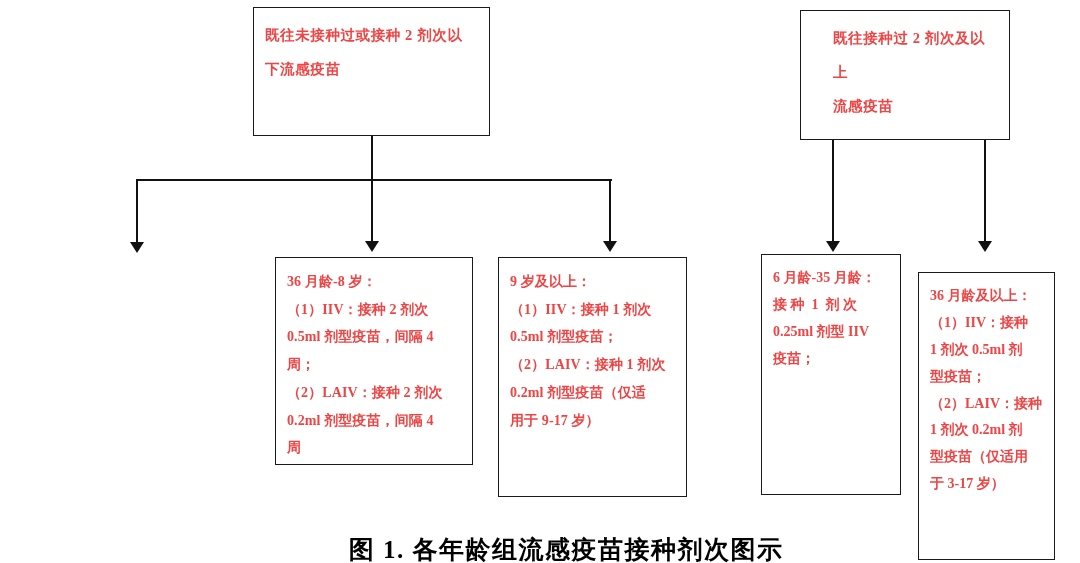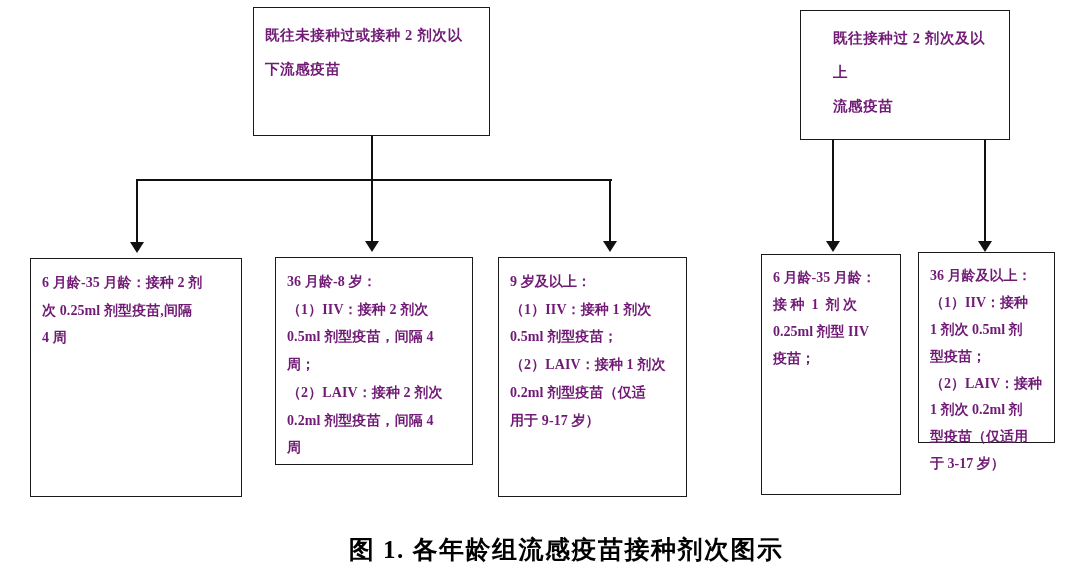--- a/index.html
+++ b/index.html
@@ -23,21 +23,21 @@
     box-sizing: border-box;
     border: 1.6px solid #1a1a1a;
     background: #ffffff;
     padding: 10px 11px 8px 11px;
   }
   .node-text {
     font-family: "Liberation Serif", "DejaVu Serif", serif;
     font-size: 14.5px;
     line-height: 2.05;
     font-weight: 700;
-    color: #701a75;
+    color: #ef4444;
     white-space: pre-wrap;
     letter-spacing: 0.2px;
   }
   .top-box .node-text {
     font-size: 14.5px;
     line-height: 2.35;
     letter-spacing: 0.6px;
   }
   .leaf-box .node-text {
     font-size: 14px;
@@ -96,25 +96,20 @@
 
   <div class="v-line" style="left:136px; top:179px; height:63px;"></div>
   <div class="arrow-head" style="left:130px; top:242px;"></div>
 
   <div class="v-line" style="left:371px; top:179px; height:62px;"></div>
   <div class="arrow-head" style="left:365px; top:241px;"></div>
 
   <div class="v-line" style="left:609px; top:179px; height:62px;"></div>
   <div class="arrow-head" style="left:603px; top:241px;"></div>
 
-  <div class="node-box leaf-box" style="left:30px; top:258px; width:212px; height:239px;">
-    <div class="node-text">6 月龄-35 月龄：接种 2 剂
-次 0.25ml 剂型疫苗,间隔
-4 周</div>
-  </div>
 
   <div class="node-box leaf-box" style="left:275px; top:257px; width:198px; height:208px;">
     <div class="node-text">36 月龄-8 岁：
 （1）IIV：接种 2 剂次
 0.5ml 剂型疫苗，间隔 4
 周；
 （2）LAIV：接种 2 剂次
 0.2ml 剂型疫苗，间隔 4
 周</div>
   </div>
@@ -139,21 +134,21 @@
   <div class="v-line" style="left:984px; top:140px; height:103px;"></div>
   <div class="arrow-head" style="left:978px; top:241px;"></div>
 
   <div class="node-box leaf-box leaf-narrow" style="left:761px; top:254px; width:140px; height:241px;">
     <div class="node-text">6 月龄-35 月龄：
 接 种  1  剂 次
 0.25ml 剂型 IIV
 疫苗；</div>
   </div>
 
-  <div class="node-box leaf-box leaf-narrow" style="left:918px; top:252px; width:137px; height:191px;">
+  <div class="node-box leaf-box leaf-narrow" style="left:918px; top:272px; width:137px; height:288px;">
     <div class="node-text">36 月龄及以上：
 （1）IIV：接种
 1 剂次 0.5ml 剂
 型疫苗；
 （2）LAIV：接种
 1 剂次 0.2ml 剂
 型疫苗（仅适用
 于 3-17 岁）</div>
   </div>
 

